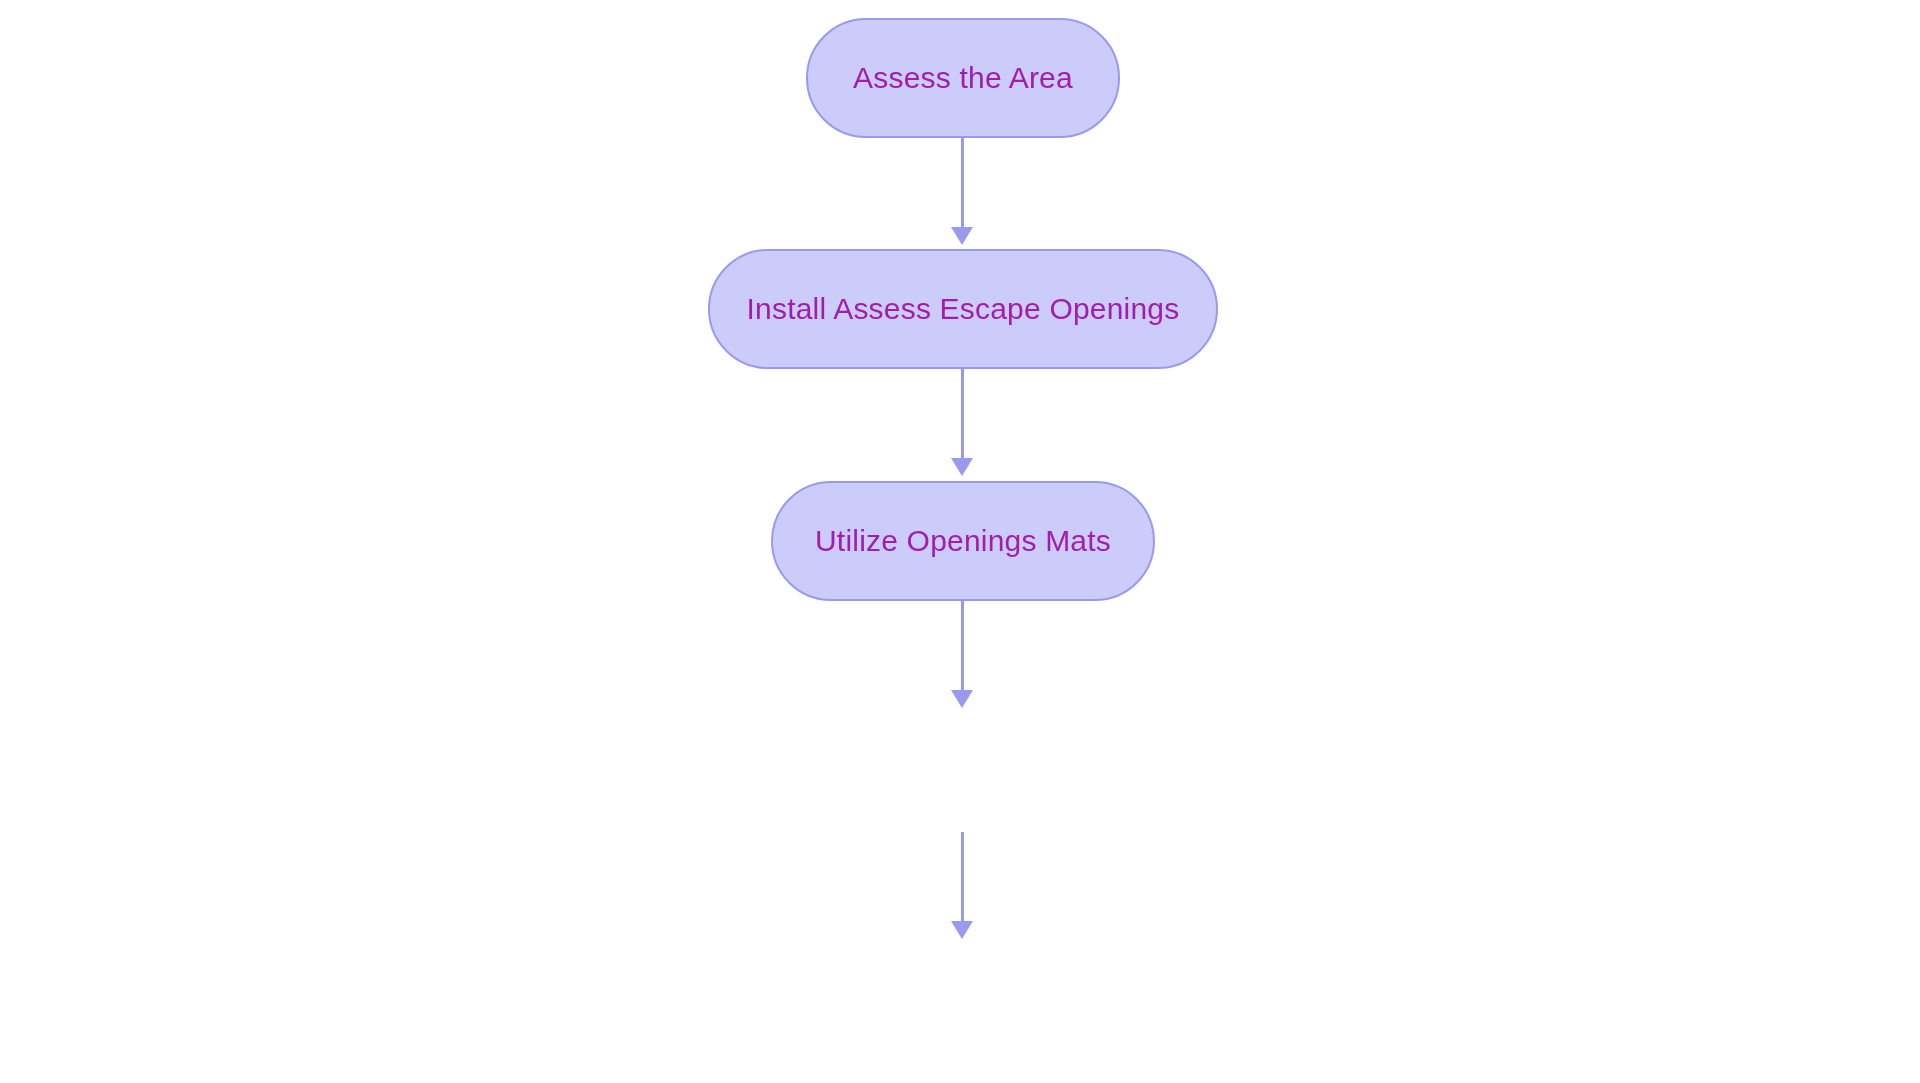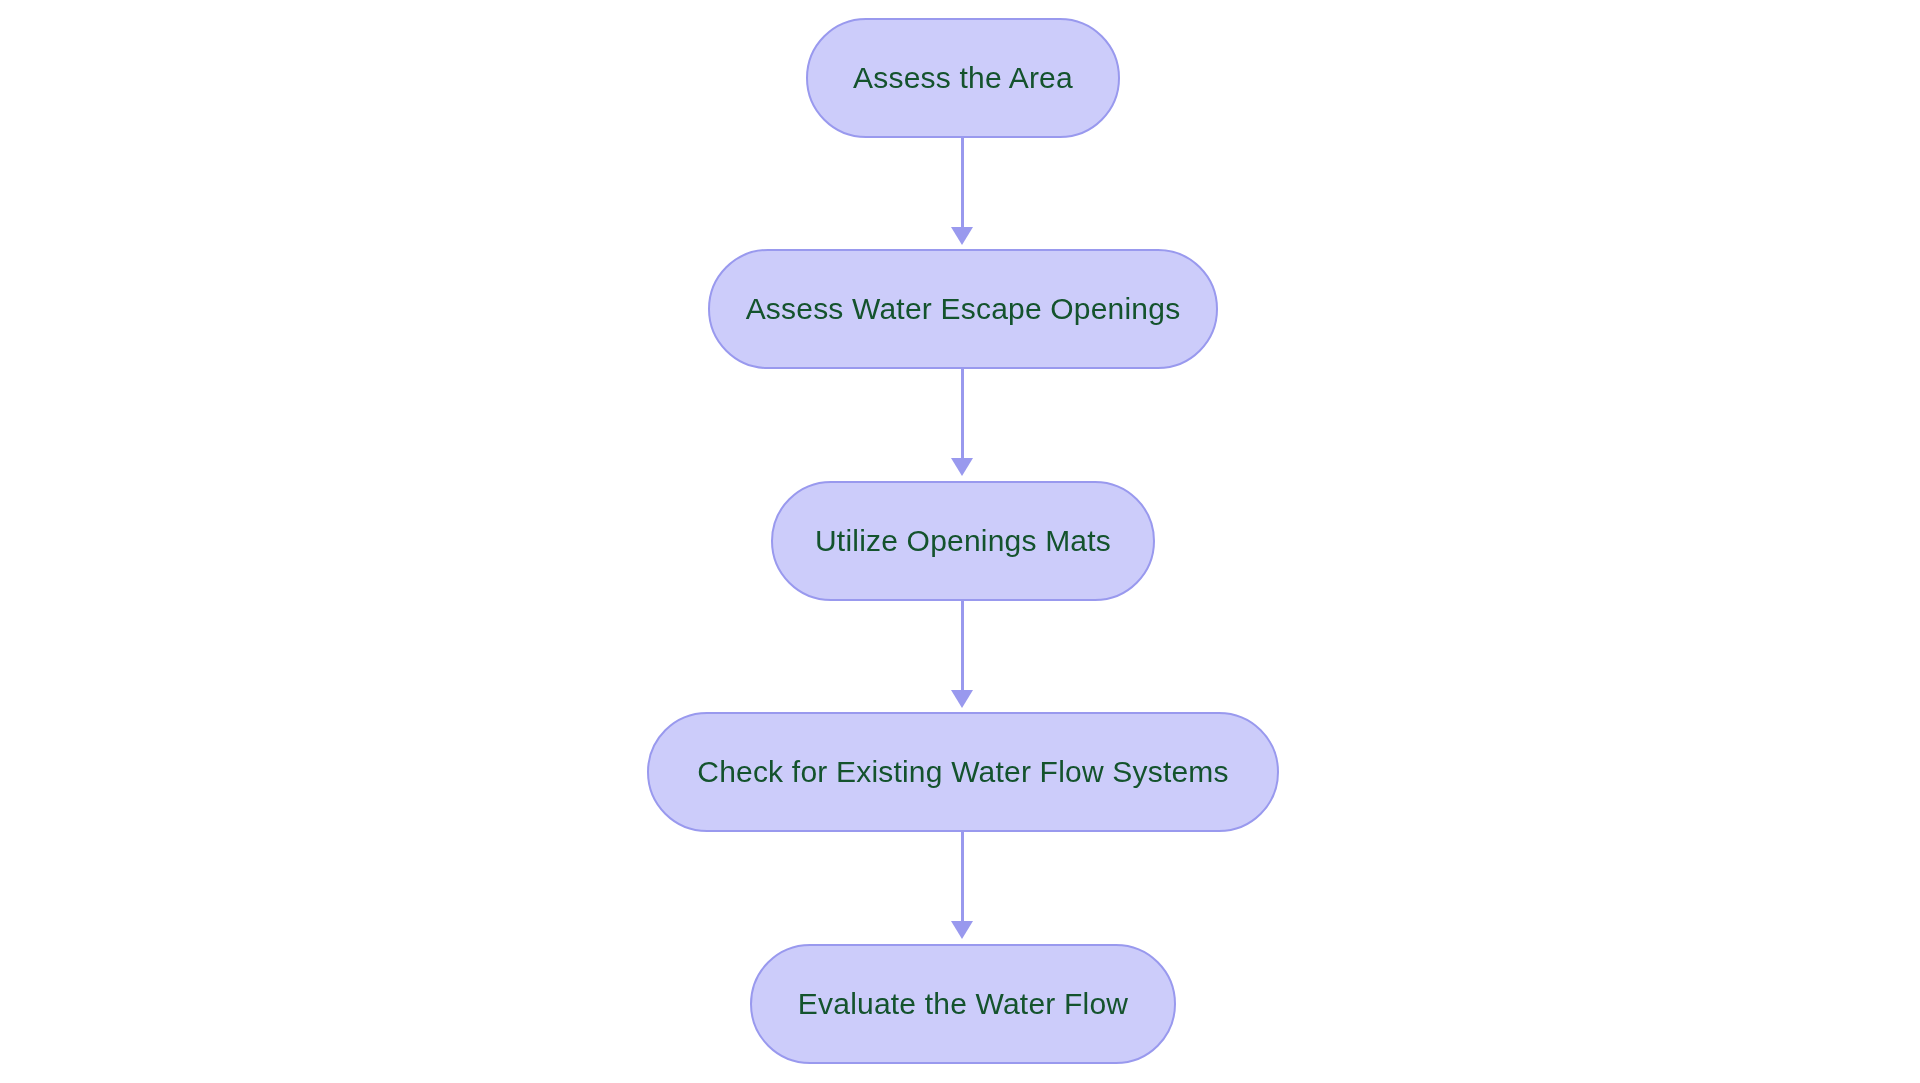--- a/index.html
+++ b/index.html
@@ -31,21 +31,21 @@
     color: #3333cc;
     font-family: "Liberation Sans", sans-serif;
     font-size: 30px;
     font-weight: 400;
     letter-spacing: 0.2px;
     white-space: nowrap;
     line-height: 1;
   }
   .node-label {
     display: block;
-    color: #14532d;
+    color: #a21caf;
   }
   .edge {
     position: absolute;
   }
   .edge-line {
     position: absolute;
     background: #9999ee;
     width: 3px;
   }
   .edge-head {
@@ -65,43 +65,37 @@
   <div class="node" style="left:806px; top:18px; width:314px; height:120px;">
     <span class="node-label">Assess the Area</span>
   </div>
 
   <div class="edge">
     <div class="edge-line" style="left:961px; top:138px; height:93px;"></div>
     <div class="edge-head" style="left:951px; top:227px;"></div>
   </div>
 
   <div class="node" style="left:708px; top:249px; width:510px; height:120px;">
-    <span class="node-label">Assess Water Escape Openings</span>
+    <span class="node-label">Install Assess Escape Openings</span>
   </div>
 
   <div class="edge">
     <div class="edge-line" style="left:961px; top:369px; height:93px;"></div>
     <div class="edge-head" style="left:951px; top:458px;"></div>
   </div>
 
   <div class="node" style="left:771px; top:481px; width:384px; height:120px;">
     <span class="node-label">Utilize Openings Mats</span>
   </div>
 
   <div class="edge">
     <div class="edge-line" style="left:961px; top:601px; height:93px;"></div>
     <div class="edge-head" style="left:951px; top:690px;"></div>
   </div>
 
-  <div class="node" style="left:647px; top:712px; width:632px; height:120px;">
-    <span class="node-label">Check for Existing Water Flow Systems</span>
-  </div>
 
   <div class="edge">
     <div class="edge-line" style="left:961px; top:832px; height:93px;"></div>
     <div class="edge-head" style="left:951px; top:921px;"></div>
   </div>
 
-  <div class="node" style="left:750px; top:944px; width:426px; height:120px;">
-    <span class="node-label">Evaluate the Water Flow</span>
-  </div>
 
 </div>
 
 </body></html>

